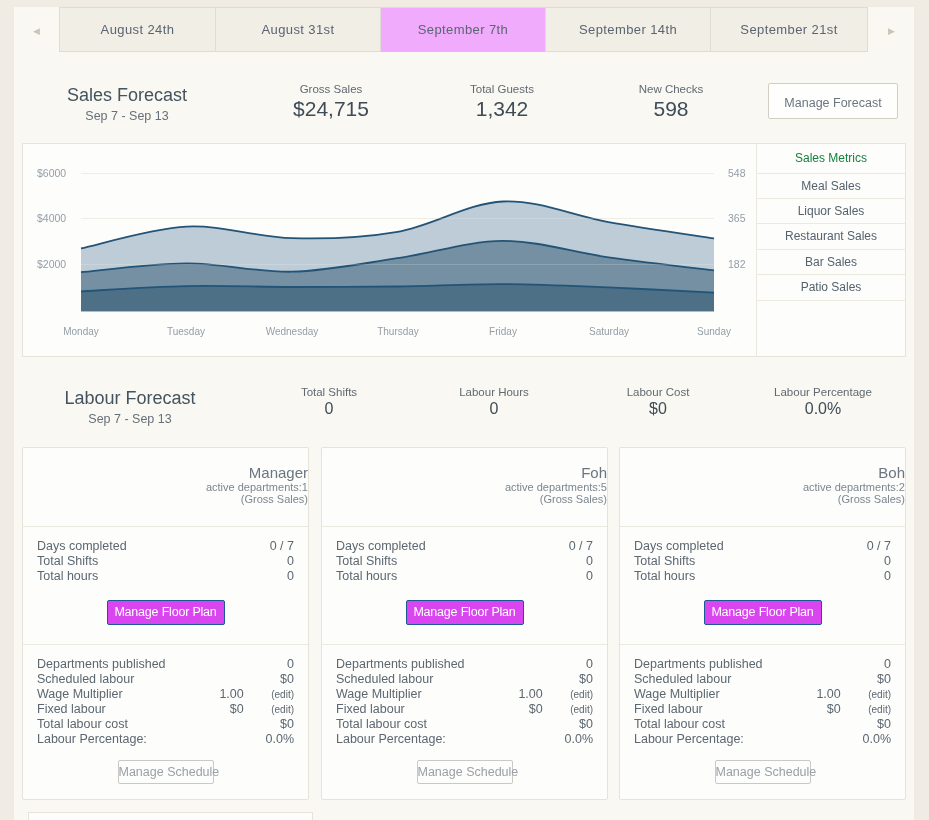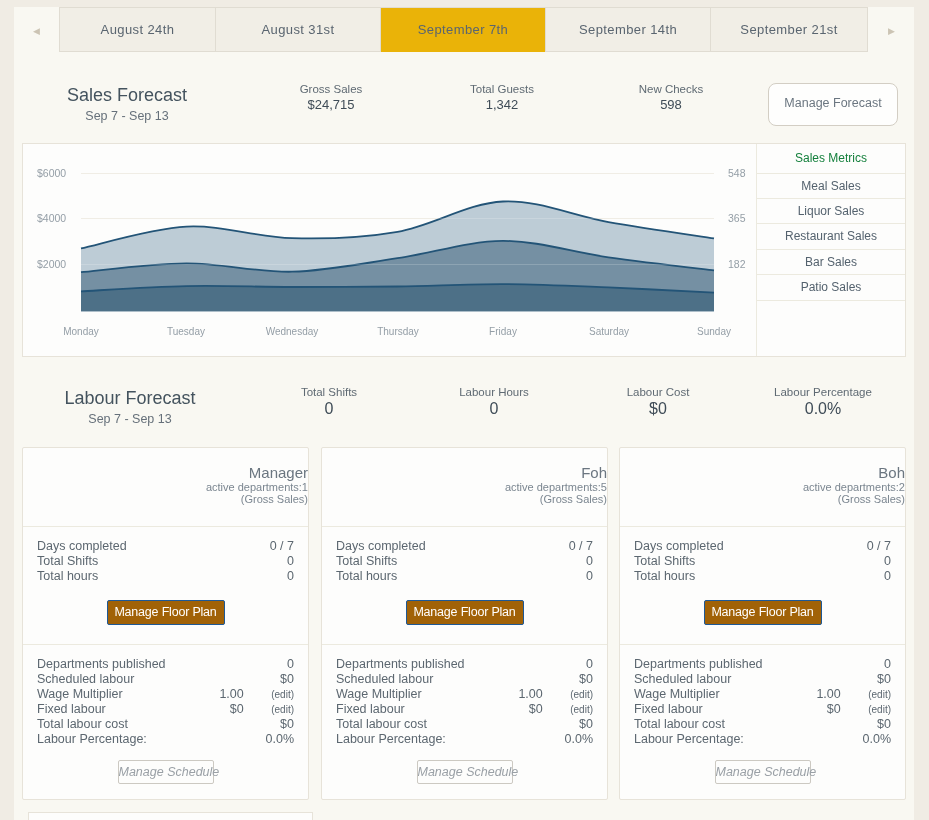--- a/index.html
+++ b/index.html
@@ -2,47 +2,47 @@
 <html><head>
 <meta charset="utf-8">
 <style>
 * { margin:0; padding:0; box-sizing:border-box; }
 html,body { width:929px; height:820px; }
 body { background:#f0ece4; font-family:"Liberation Sans", sans-serif; position:relative; overflow:hidden; }
 .container { position:absolute; left:14px; top:7px; width:900px; height:813px; background:#f9f8f2; }
 
 .tab { position:absolute; top:7px; height:45px; background:#f1eee6; border:1px solid #e0dcd2; border-right:none; color:#5a6570; font-size:13px; letter-spacing:0.4px; text-align:center; line-height:44px; }
 .tab.last { border-right:1px solid #e0dcd2; }
-.tab.active { background:#eab308; border-bottom:none; }
+.tab.active { background:#f0abfc; border-bottom:none; }
 .arrow { position:absolute; top:7px; height:45px; width:45px; color:#ccc4b4; font-size:9px; text-align:center; line-height:49px; }
 
 .sec-title { position:absolute; text-align:center; color:#44535e; }
 .sec-title .t { font-size:18px; }
 .sec-title .s { font-size:12.5px; color:#66707a; margin-top:3px; }
 .stat { position:absolute; text-align:center; }
 .stat .l { font-size:11.5px; color:#5f6a73; }
-.stat .v { font-size:13px; color:#3f4c57; margin-top:2px; }
+.stat .v { font-size:21px; color:#3f4c57; margin-top:2px; }
 .stat2 .v { font-size:16px; }
 .btn-outline { position:absolute; background:#fefefd; border:1px solid #d3cec4; border-radius:2px; color:#6b7680; font-size:12.5px; text-align:center; }
 
 .panel { position:absolute; background:#fdfdfc; border:1px solid #e7e3d9; }
 .menu { position:absolute; left:733px; top:0; width:149px; height:212px; border-left:1px solid #eceadf; }
 .menu .mi { height:25.42px; line-height:24.4px; text-align:center; font-size:12px; color:#54626e; border-bottom:1px solid #eceadf; }
 .menu .mh { color:#15803d; }
 .menu .on { background:#efebdf; color:#3f4d59; }
 
 .card { position:absolute; width:287px; height:353px; background:#fdfdfc; border:1px solid #e7e3d9; border-radius:2px; }
 .card .hd { text-align:right; padding-top:16px; height:79px; border-bottom:1px solid #eceadf; }
 .card .hd .n { font-size:15px; color:#6b7680; line-height:17px; }
 .card .hd .a { font-size:11px; color:#7b8690; line-height:12.4px; margin-top:0; }
 .card .rows { padding:12px 14px 0 14px; }
 .row { display:flex; justify-content:space-between; font-size:12.5px; color:#5c6770; line-height:15px; }
 .row .sm { font-size:10px;margin-left:24px; }
-.btn-blue { display:block; margin:0 auto; width:118px; height:25px; background:#a16207; border:1px solid #1d5896; border-radius:2px; color:#fff; font-size:12.5px; letter-spacing:-0.2px; text-align:center; line-height:23px; }
-.btn-grey { display:block; margin:0 auto; width:96px; height:24px; background:#fdfdfc; border:1px solid #ccc9c2; border-radius:2px; color:#9aa0a6; font-size:12.5px; text-align:right; line-height:22px; white-space:nowrap;font-style:italic; }
+.btn-blue { display:block; margin:0 auto; width:118px; height:25px; background:#d946ef; border:1px solid #1d5896; border-radius:2px; color:#fff; font-size:12.5px; letter-spacing:-0.2px; text-align:center; line-height:23px; }
+.btn-grey { display:block; margin:0 auto; width:96px; height:24px; background:#fdfdfc; border:1px solid #ccc9c2; border-radius:2px; color:#9aa0a6; font-size:12.5px; text-align:right; line-height:22px; white-space:nowrap; }
 .sep { border-top:1px solid #eceadf; }
 </style>
 </head>
 <body>
 <div class="container"></div>
 
 <div class="arrow" style="left:14px;">◀</div>
 <div class="tab" style="left:59px; width:156px;">August 24th</div>
 <div class="tab" style="left:215px; width:165px;">August 31st</div>
 <div class="tab active" style="left:380px; width:165px;">September 7th</div>
@@ -59,21 +59,21 @@
     <div class="v">$24,715</div>
 </div>
 <div class="stat" style="left:422px; top:83px; width:160px;">
   <div class="l">Total Guests</div>
     <div class="v">1,342</div>
 </div>
 <div class="stat" style="left:591px; top:83px; width:160px;">
   <div class="l">New Checks</div>
     <div class="v">598</div>
 </div>
-<div class="btn-outline" style="left:768px; top:83px; width:130px; height:43px; line-height:38px;border-radius:8px;">Manage Forecast</div>
+<div class="btn-outline" style="left:768px; top:83px; width:130px; height:36px; line-height:38px;">Manage Forecast</div>
 
 <div class="panel" style="left:22px; top:143px; width:884px; height:214px;">
   <svg width="733" height="214" style="position:absolute; left:0; top:0;">
     <g stroke="#ede9e0" stroke-width="1">
       <line x1="58" y1="29.5" x2="691" y2="29.5"></line>
       <line x1="58" y1="74.5" x2="691" y2="74.5"></line>
       <line x1="58" y1="120.5" x2="691" y2="120.5"></line>
     </g>
     <path d="M58.0,104.4C75.6,100.8 128.3,84.3 163.5,82.6C198.7,80.8 233.8,93.3 269.0,94.2C304.2,95.1 339.3,94.0 374.5,87.9C409.7,81.8 444.8,59.1 480.0,57.5C515.2,55.8 550.3,71.9 585.5,78.1C620.7,84.3 673.4,91.7 691.0,94.4L691.0,167.3L58.0,167.3Z" fill="#bdccd6"></path>
     <path d="M58.0,104.4C75.6,100.8 128.3,84.3 163.5,82.6C198.7,80.8 233.8,93.3 269.0,94.2C304.2,95.1 339.3,94.0 374.5,87.9C409.7,81.8 444.8,59.1 480.0,57.5C515.2,55.8 550.3,71.9 585.5,78.1C620.7,84.3 673.4,91.7 691.0,94.4" fill="none" stroke="#235477" stroke-width="1.8"></path>

